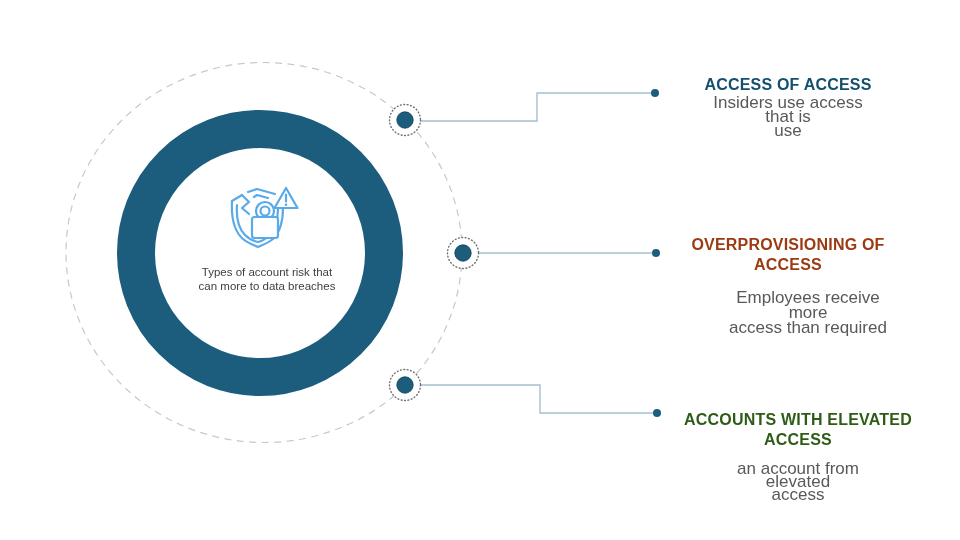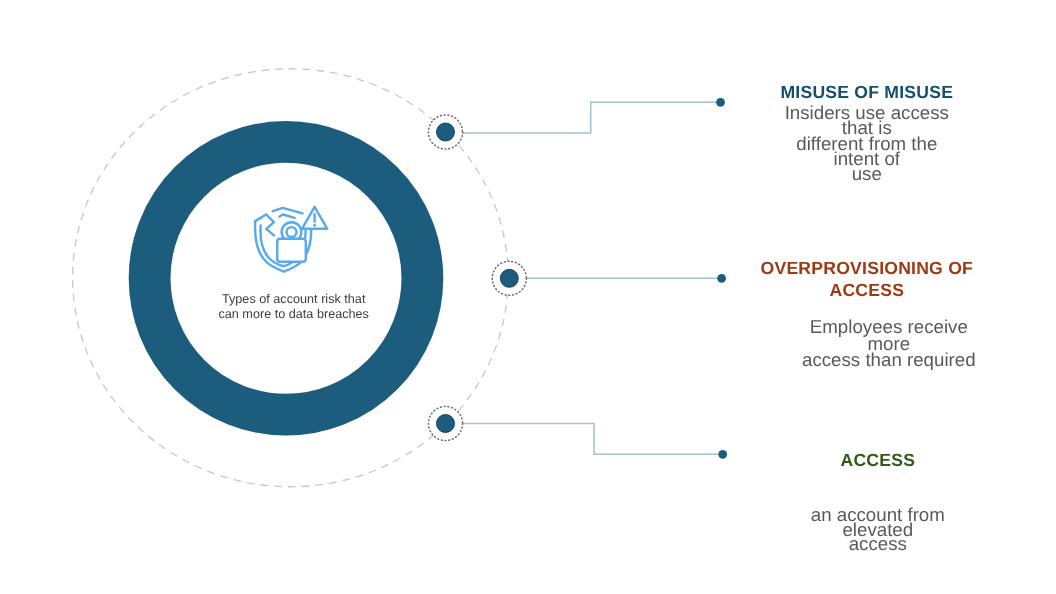--- a/index.html
+++ b/index.html
@@ -92,38 +92,38 @@
       <circle cx="58" cy="20.8" r="1.3" fill="#58aaea" stroke="none"></circle>
     </g>
   </svg>
 
   <div class="txt center-label" style="left:197px;top:265px;width:140px;">
     <div>Types of account risk that</div>
     <div>can more to data breaches</div>
   </div>
 
   <div class="txt heading" style="left: 658px; top: 76px; width: 260px; color: rgb(20, 80, 110);">
-    <div class="h1line">MISUSE OF MISUSE</div>
+    <div class="h1line">ACCESS OF ACCESS</div>
   </div>
   <div class="txt body" style="left:703px;top:96px;width:170px;">
     <div>Insiders use access that is</div>
-    <div>different from the intent of</div>
     <div>use</div>
   </div>
 
   <div class="txt heading" style="left: 658px; top: 235px; width: 260px; color: rgb(156, 58, 18);">
     <div>OVERPROVISIONING OF</div>
     <div>ACCESS</div>
   </div>
   <div class="txt body body-lh15" style="left:723px;top:290px;width:170px;">
     <div>Employees receive more</div>
     <div>access than required</div>
   </div>
 
   <div class="txt heading" style="left: 668px; top: 410px; width: 260px; color: rgb(46, 92, 22);">
+    <div>ACCOUNTS WITH ELEVATED</div>
     <div>ACCESS</div>
   </div>
   <div class="txt body body-lh13" style="left:713px;top:462px;width:170px;">
     <div>an account from elevated</div>
     <div>access</div>
   </div>
 
 </div>
 
 </body></html>

